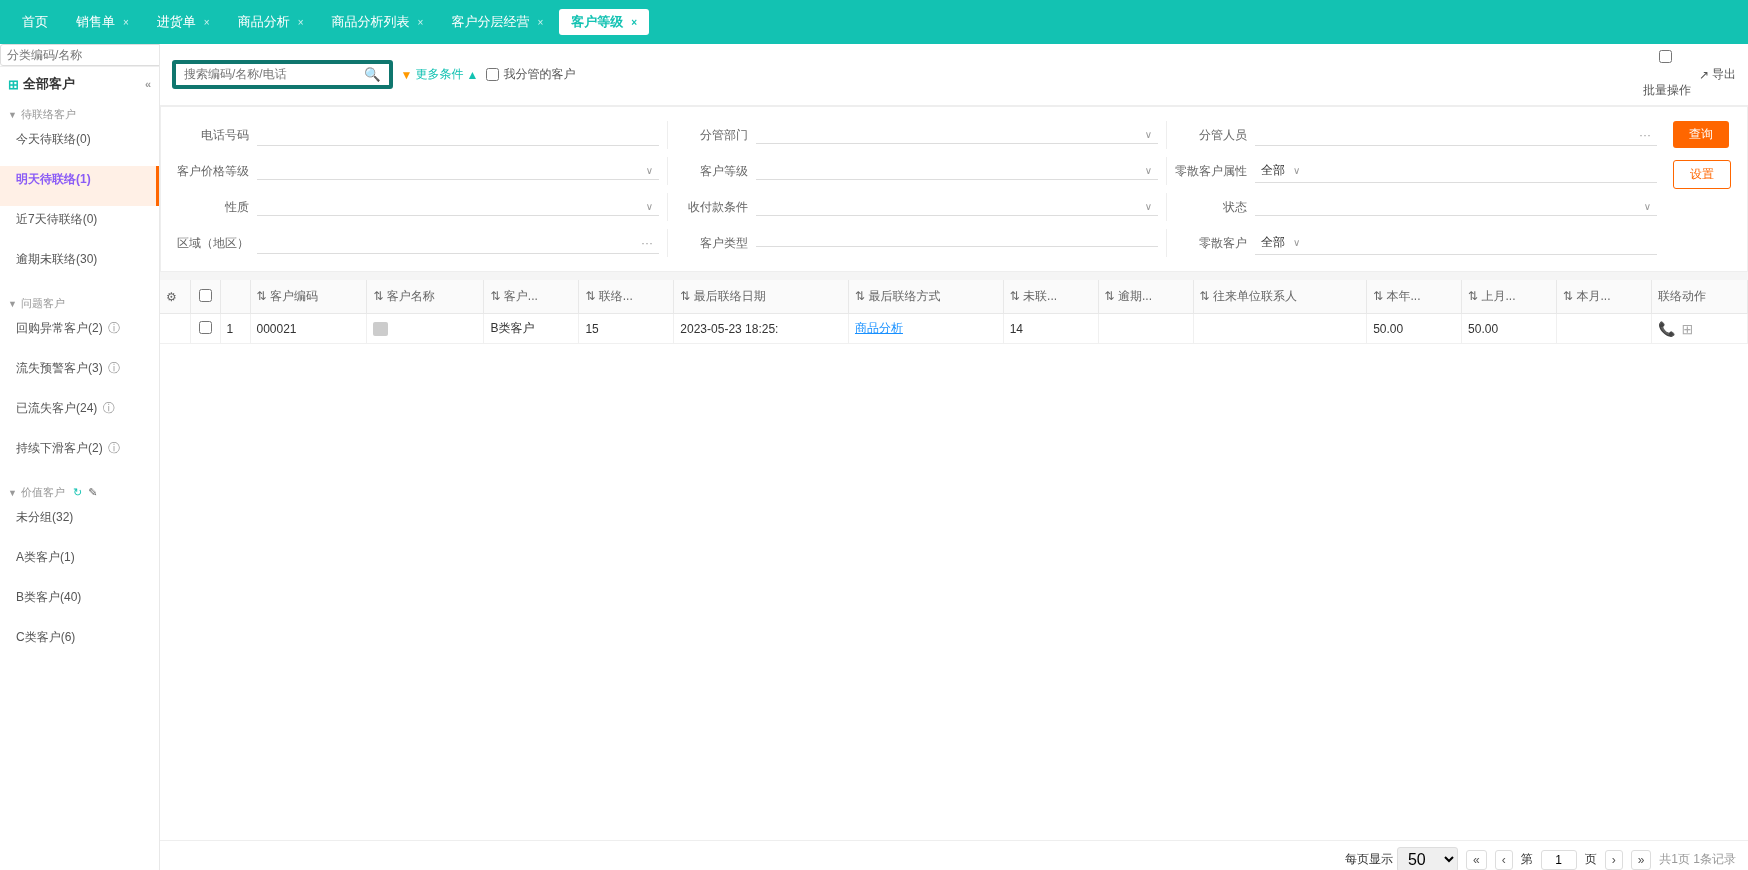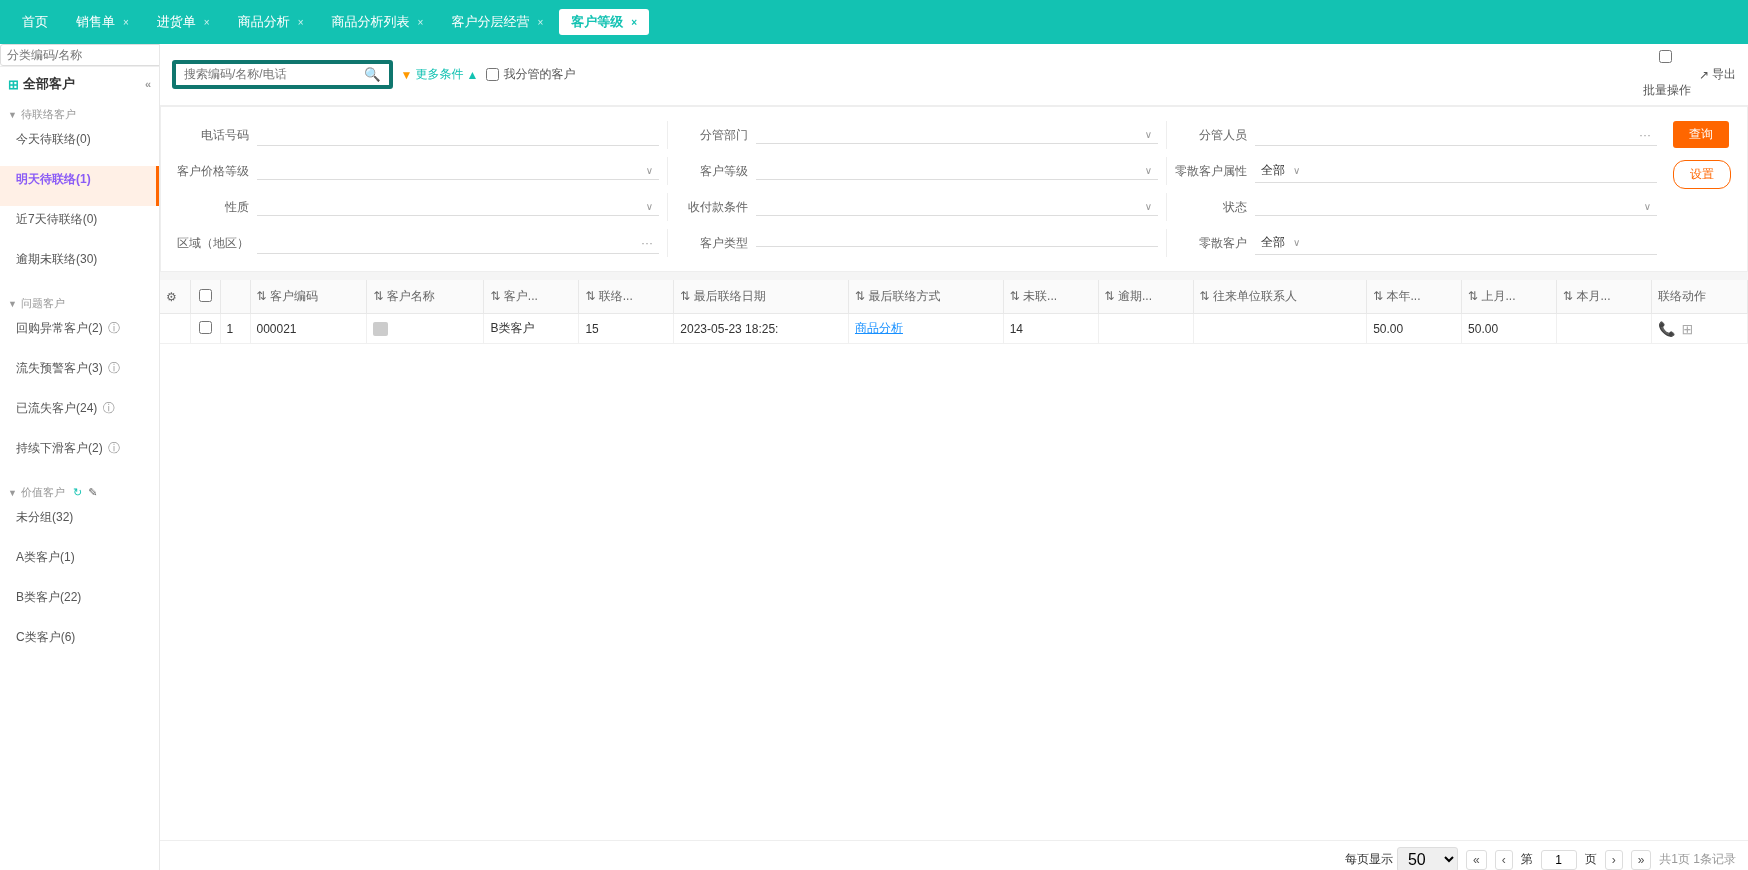--- a/index.html
+++ b/index.html
@@ -42,21 +42,21 @@
     
     .filter-panel { background: #fff; border: 1px solid #eee; padding: 10px 16px; margin: 0; }
     .filter-row { display: flex; align-items: center; padding: 4px 0; gap: 0; }
     .filter-cell { display: flex; align-items: center; flex: 1; min-width: 0; }
     .filter-label { color: #666; font-size: 12px; min-width: 80px; text-align: right; padding-right: 8px; }
     .filter-input { flex: 1; border: none; border-bottom: 1px solid #ddd; outline: none; padding: 3px 6px; font-size: 12px; background: transparent; }
     .filter-select { flex: 1; border: none; border-bottom: 1px solid #ddd; outline: none; padding: 3px 6px; font-size: 12px; background: transparent; color: #333; cursor: pointer; display: flex; align-items: center; justify-content: space-between; }
     .filter-select-arrow { color: #999; font-size: 10px; }
     .filter-divider { width: 1px; background: #eee; height: 28px; margin: 0 8px; }
     .query-btn { background: #f60; color: #fff; border: none; border-radius: 3px; padding: 5px 16px; font-size: 12px; cursor: pointer; }
-    .settings-btn { background: #fff; color: #f60; border: 1px solid #f60; border-radius: 12px; padding: 5px 16px; font-size: 12px; cursor: pointer; margin-top: 4px; }
+    .settings-btn { background: #fff; color: #f60; border: 1px solid #f60; border-radius: 3px; padding: 5px 16px; font-size: 12px; cursor: pointer; margin-top: 4px; }
     .btn-group { display: flex; flex-direction: column; align-items: flex-start; gap: 8px; }
 
     
     .table-wrap { flex: 1; overflow: auto; background: #fff; margin-top: 8px; }
     table { width: 100%; border-collapse: collapse; font-size: 12px; }
     thead tr { background: #fafafa; }
     th { padding: 8px 6px; border-bottom: 1px solid #e8e8e8; border-right: 1px solid #e8e8e8; color: #666; font-weight: normal; white-space: nowrap; text-align: left; position: relative; }
     td { padding: 6px 6px; border-bottom: 1px solid #f0f0f0; border-right: 1px solid #f0f0f0; color: #333; white-space: nowrap; }
     .link-text { color: #1890ff; cursor: pointer; text-decoration: underline; }
     .action-icons { display: flex; gap: 6px; align-items: center; }
@@ -169,21 +169,21 @@
       <span style="color:#13c2b2; margin-left:4px; cursor:pointer;">↻</span>
       <span style="color:#666; margin-left:2px; cursor:pointer;">✎</span>
     </div>
     <div class="sidebar-item">
       <span>未分组(32)</span>
     </div>
     <div class="sidebar-item">
       <span>A类客户(1)</span>
     </div>
     <div class="sidebar-item">
-      <span>B类客户(22)</span>
+      <span>B类客户(40)</span>
     </div>
     <div class="sidebar-item">
       <span>C类客户(6)</span>
     </div>
   </div>
 
   <div class="content-area">
 
     <div class="toolbar">
       <div class="search-input-wrap">

